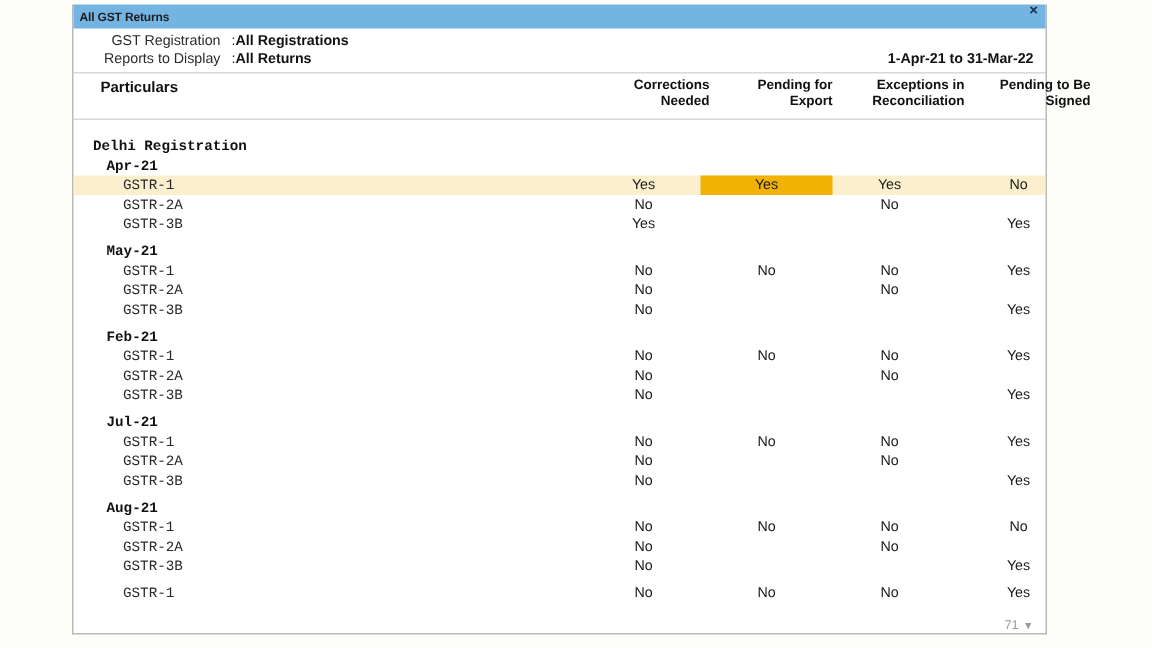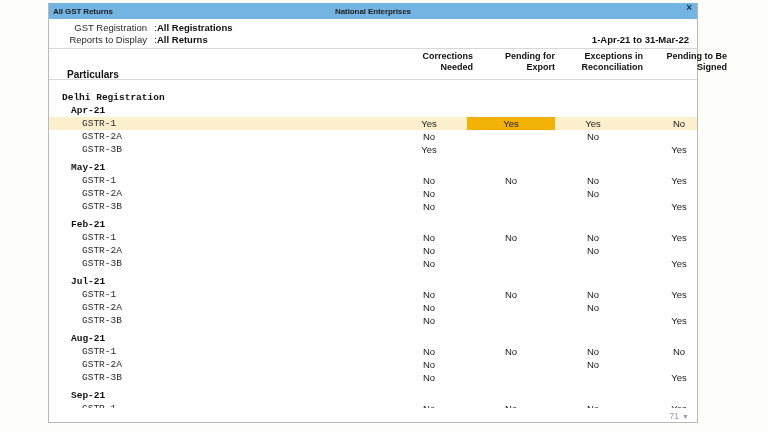--- a/index.html
+++ b/index.html
@@ -112,21 +112,21 @@
 
   
   .colhead {
     position: relative;
     height: 30px;
     border-bottom: 1px solid #d8d8d8;
   }
   .colhead .particulars {
     position: absolute;
     left: 18px;
-    top: 20px;
+    top: 4px;
     font-size: 10px;
     font-weight: bold;
     color: #111;
   }
   .colhead .ch {
     position: absolute;
     top: 2px;
     font-size: 9px;
     font-weight: bold;
     color: #111;
@@ -217,21 +217,20 @@
 </style>
 </head>
 <body>
 
 <div id="app">
 
   <div class="window">
 
     <div class="titlebar">
       <span class="titlebar-left">All GST Returns</span>
-      <span class="titlebar-center">National Enterprises</span>
       <span class="titlebar-close">×</span>
     </div>
 
     <div class="filters">
       <div class="filter-row">
         <span class="filter-label">GST Registration</span>
         <span class="filter-colon">:</span>
         <span class="filter-value">All Registrations</span>
       </div>
       <div class="filter-row">
@@ -365,23 +364,20 @@
           <span class="cell c-0">No</span>
           <span class="cell c-2">No</span>
         </div>
         <div class="row">
           <span class="label item">GSTR-3B</span>
           <span class="cell c-0">No</span>
           <span class="cell c-3">Yes</span>
         </div>
         <div class="row spacer"></div>
         <div class="row">
-          <span class="label month">Sep-21</span>
-        </div>
-        <div class="row">
           <span class="label item">GSTR-1</span>
           <span class="cell c-0">No</span>
           <span class="cell c-1">No</span>
           <span class="cell c-2">No</span>
           <span class="cell c-3">Yes</span>
         </div>
       </div>
 
     <div class="footer">
       <span class="footer-count"><span>71</span><span class="footer-caret">▼</span></span>

